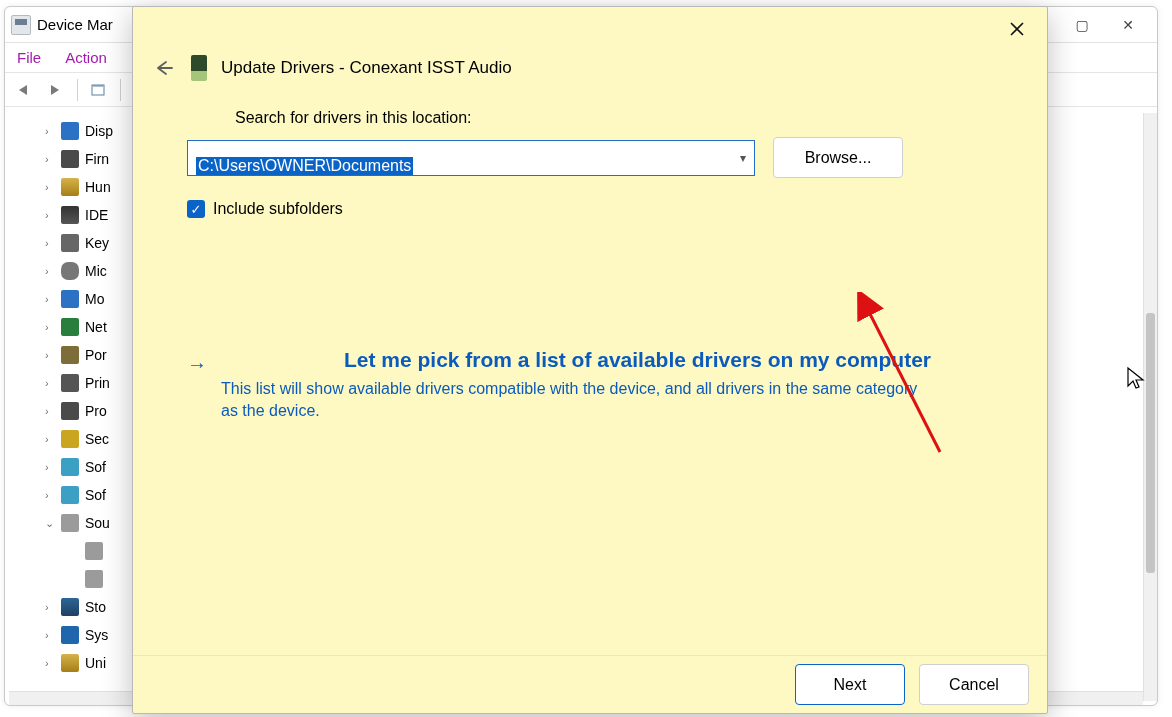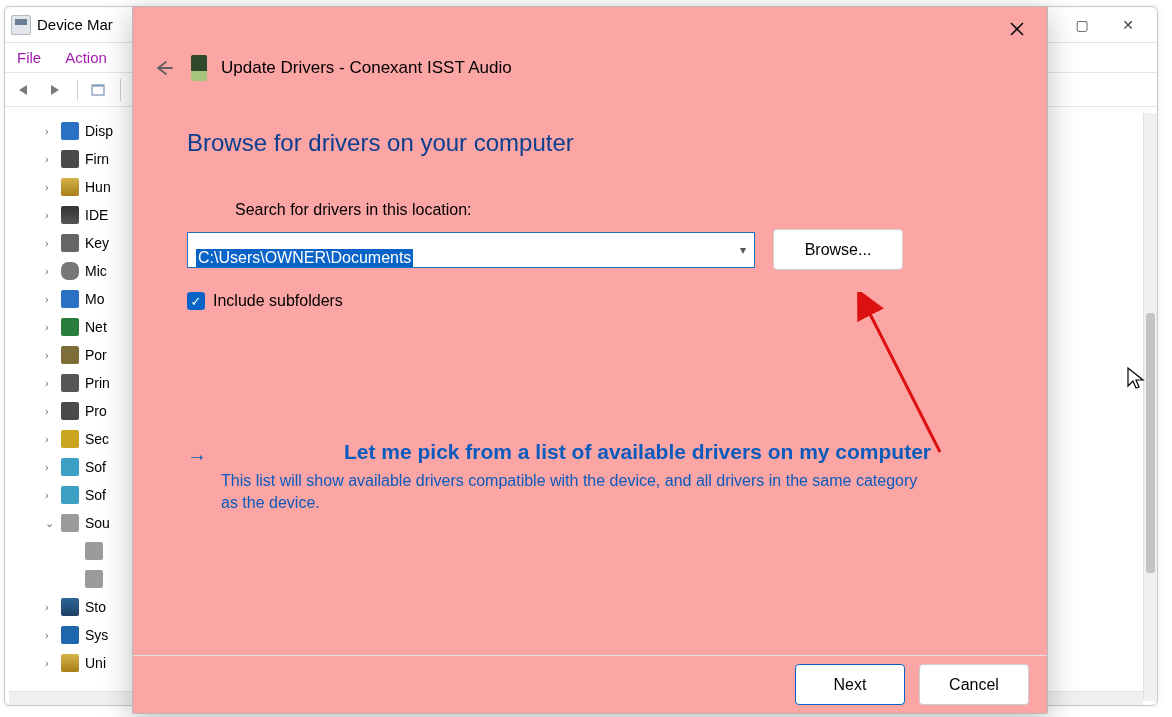--- a/index.html
+++ b/index.html
@@ -36,21 +36,21 @@
   .dev-ico.sw{background:#3c9fc4;}
   .dev-ico.snd{background:#9b9b9b;}
   .dev-ico.stor{background:linear-gradient(#2e6596,#1d4063);}
   .dev-ico.sys{background:#2066ad;}
 
   .dm-scroll-right{position:absolute;right:0;top:106px;bottom:4px;width:14px;background:#f0f0f0;border-left:1px solid #e0e0e0;}
   .dm-scroll-right .thumb{position:absolute;left:2px;right:2px;top:200px;height:260px;background:#c4c4c4;border-radius:3px;}
   .dm-scroll-bottom{position:absolute;left:4px;right:14px;bottom:0;height:14px;background:#f0f0f0;border-top:1px solid #e0e0e0;}
 
   
-  .wiz { position:absolute; left:132px; top:6px; width:916px; height:708px; background:#fca5a5; border:1px solid #b8b8b8; border-radius:2px; box-shadow:0 8px 30px rgba(0,0,0,.25); display:flex; flex-direction:column; }
+  .wiz { position:absolute; left:132px; top:6px; width:916px; height:708px; background:#fef9c3; border:1px solid #b8b8b8; border-radius:2px; box-shadow:0 8px 30px rgba(0,0,0,.25); display:flex; flex-direction:column; }
   .wiz-top { height:44px; display:flex; align-items:center; justify-content:flex-end; padding:0 10px;}
   .wiz-x { width:40px;height:34px;display:flex;align-items:center;justify-content:center;font-size:18px;color:#111; }
   .wiz-header { display:flex; align-items:center; gap:14px; padding:4px 18px 18px 18px; }
   .wiz-back { width:26px;height:26px; display:flex;align-items:center;justify-content:center; color:#5f5f5f; }
   .wiz-devico { width:16px;height:26px;background:linear-gradient(#2e4a2a 60%, #a5c57a 60%); border-radius:2px;}
   .wiz-title { font-size:17px; color:#000; }
   .wiz-body { flex:1; padding:10px 54px 0 54px; }
   .wiz-headline { font-size:24px; color:#0a3e8e; margin:20px 0 44px 0; font-weight:400;}
   .wiz-label { font-size:16px; color:#000; margin-bottom:10px;margin-left:48px;}
   .row-path { display:flex; align-items:center; gap:18px; }
@@ -230,21 +230,20 @@
     <div class="wiz-back">
       <svg width="20" height="16">
           <path d="M12 2 L4 8 L12 14 M4 8 H18" stroke="#5f5f5f" stroke-width="1.8" fill="none" stroke-linecap="round" stroke-linejoin="round"></path>
         </svg>
     </div>
     <span class="wiz-devico"></span>
     <span class="wiz-title">Update Drivers - Conexant ISST Audio</span>
   </div>
 
   <div class="wiz-body">
-    <div class="wiz-headline">Browse for drivers on your computer</div>
 
     <div class="wiz-label">Search for drivers in this location:</div>
     <div class="row-path">
       <div class="combo">
         <span class="sel">C:\Users\OWNER\Documents</span>
         <span class="chev">▾</span>
       </div>
       <div class="btn browse">
           <span>Browse...</span>
         </div>

